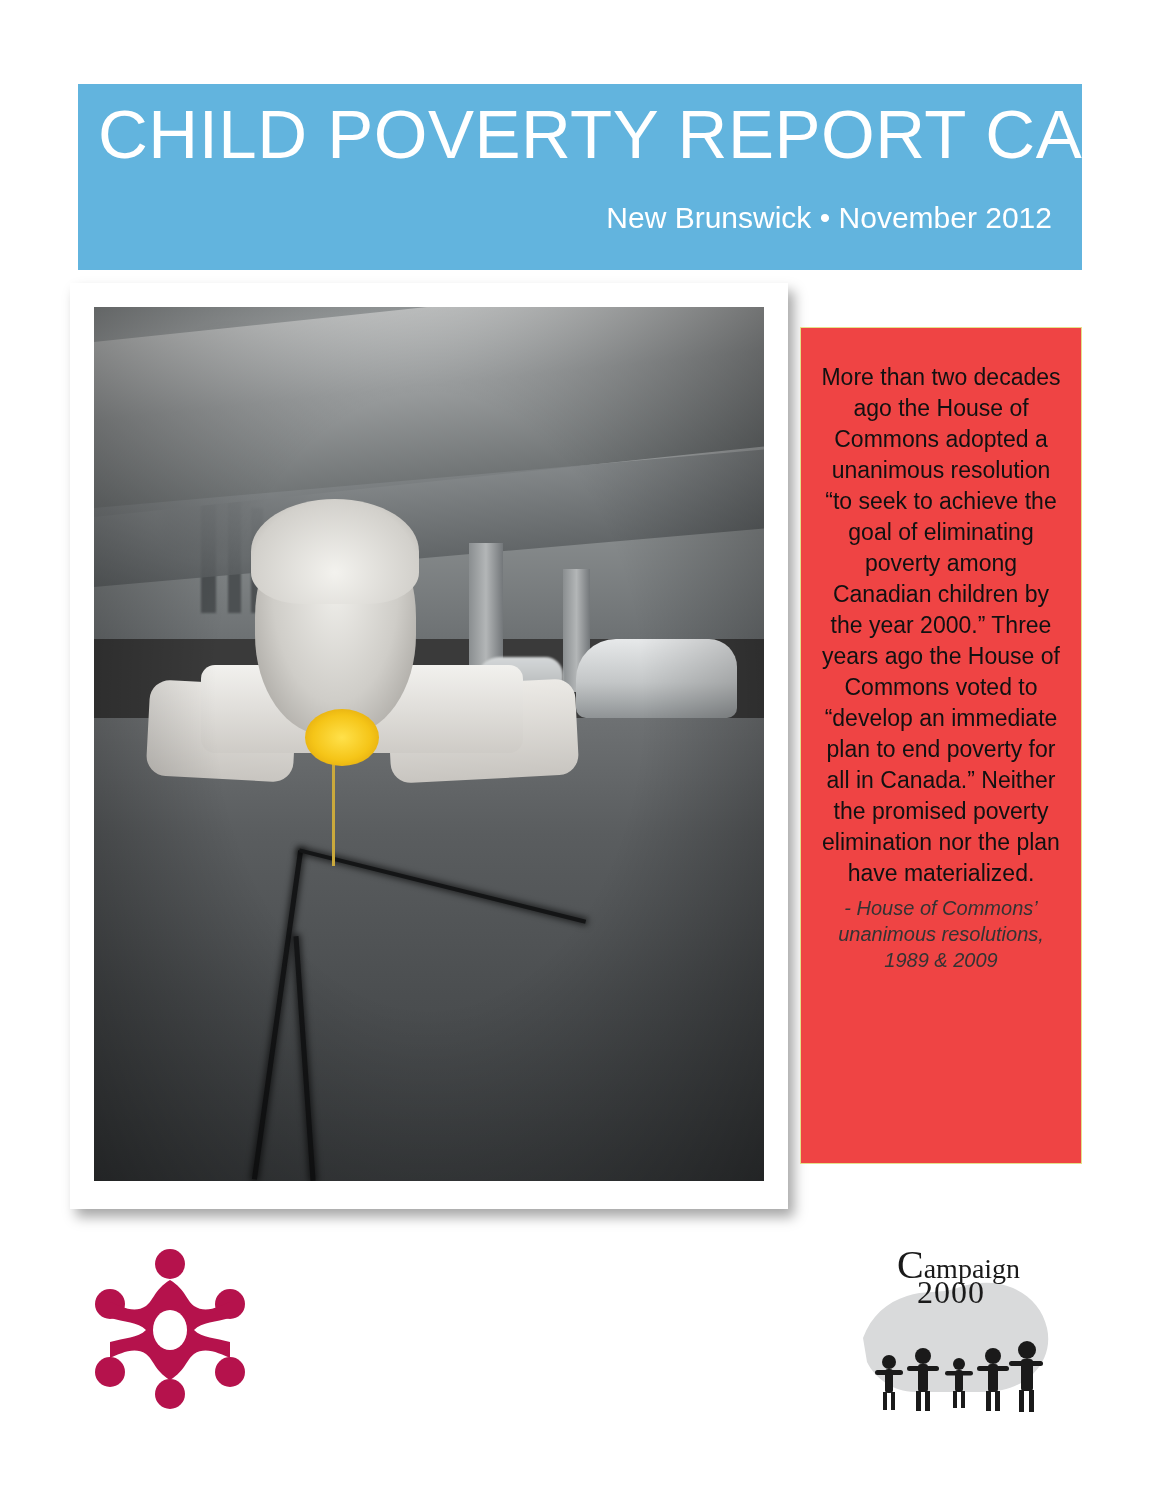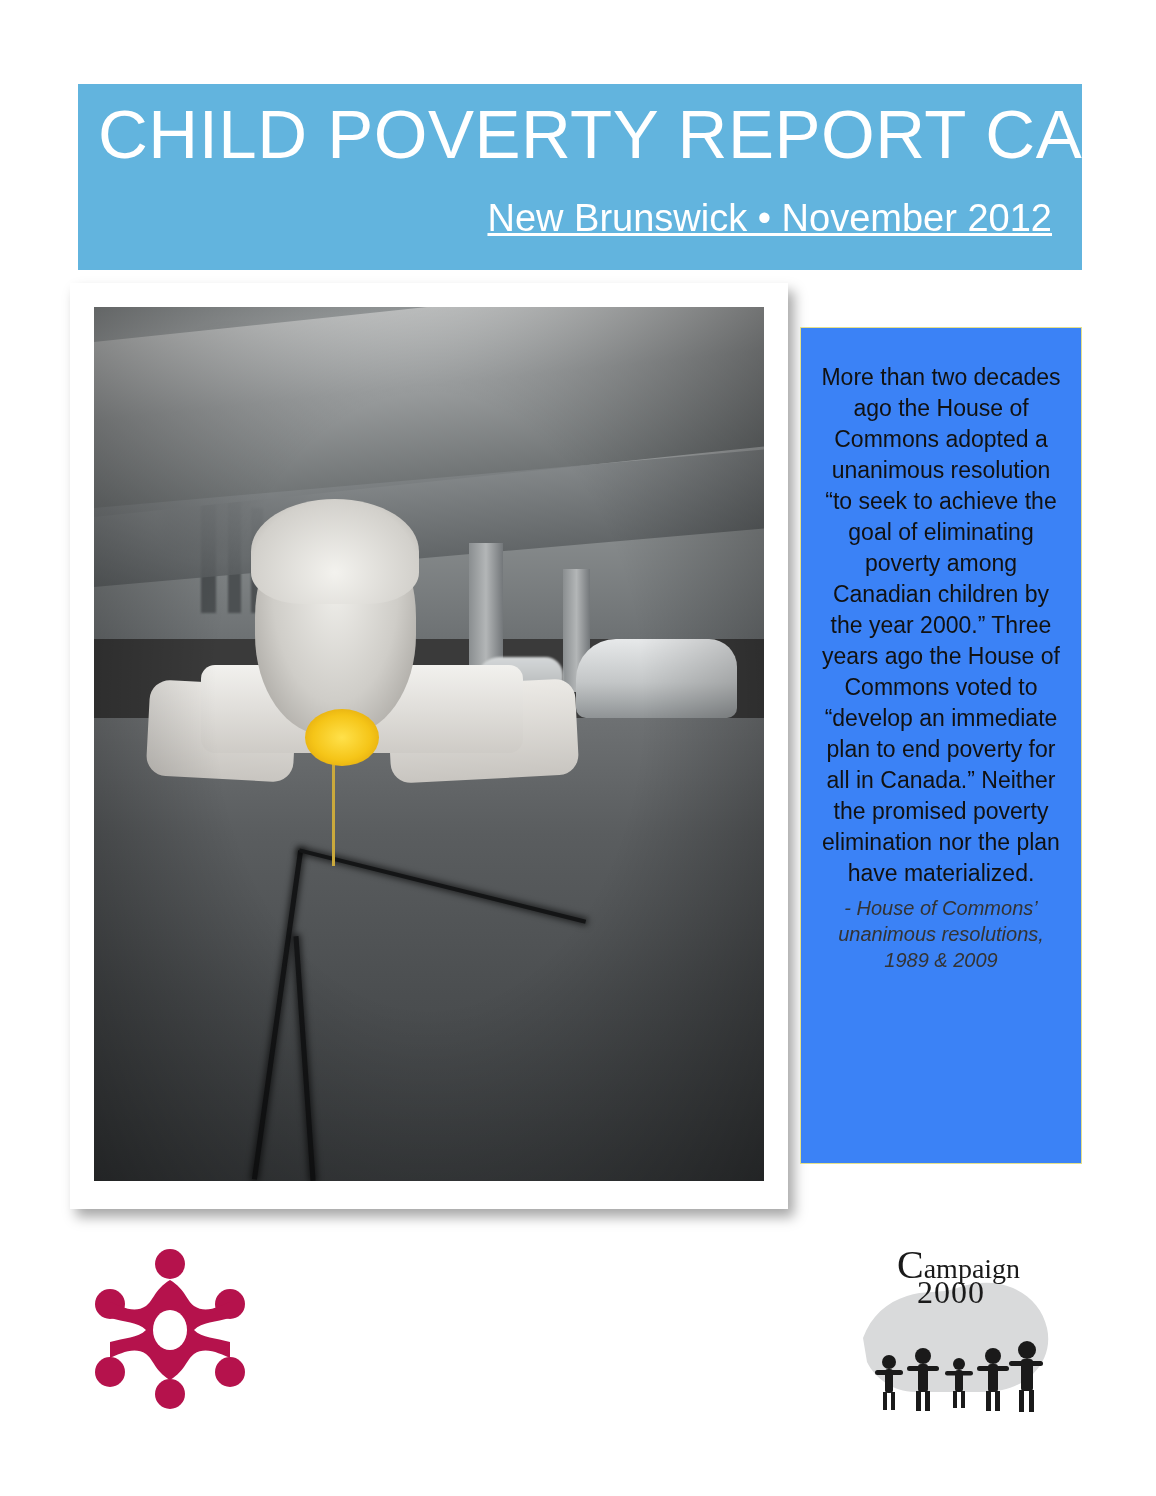--- a/index.html
+++ b/index.html
@@ -29,27 +29,26 @@
   .header-title {
     color: #ffffff;
     font-size: 69px;
     line-height: 82px;
     letter-spacing: 0.5px;
     font-weight: 400;
     white-space: nowrap;
   }
   .header-subtitle {
     color: #ffffff;
-    font-size: 38px;
+    font-size: 30px;
     line-height: 36px;
     text-align: right;
     margin-top: 24px;
     padding-right: 6px;
     white-space: nowrap;
-    text-decoration: underline;
   }
 
   
   .photo-frame {
     position: absolute;
     left: 70px;
     top: 283px;
     width: 718px;
     height: 926px;
     background: #ffffff;
@@ -201,21 +200,21 @@
     background: radial-gradient(ellipse at 50% 45%, rgba(0,0,0,0) 45%, rgba(0,0,0,.45) 100%);
   }
 
   
   .quote-box {
     position: absolute;
     left: 800px;
     top: 327px;
     width: 282px;
     height: 837px;
-    background: #3b82f6;
+    background: #ef4444;
     border: 1px solid #e4e08a;
     box-sizing: border-box;
     padding: 34px 16px 12px 16px;
     text-align: center;
   }
   .quote-text {
     font-size: 23px;
     line-height: 31px;
     color: #111111;
     margin: 0;

